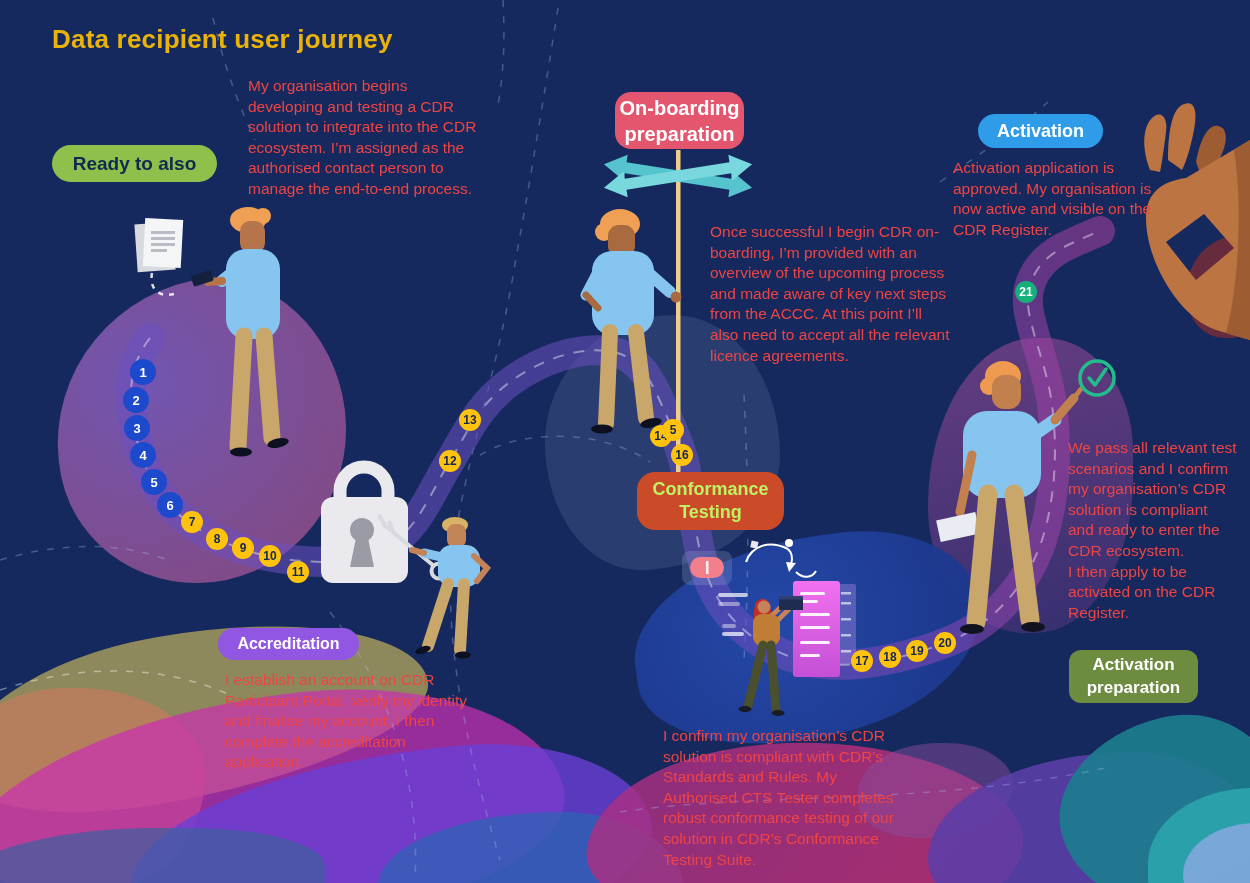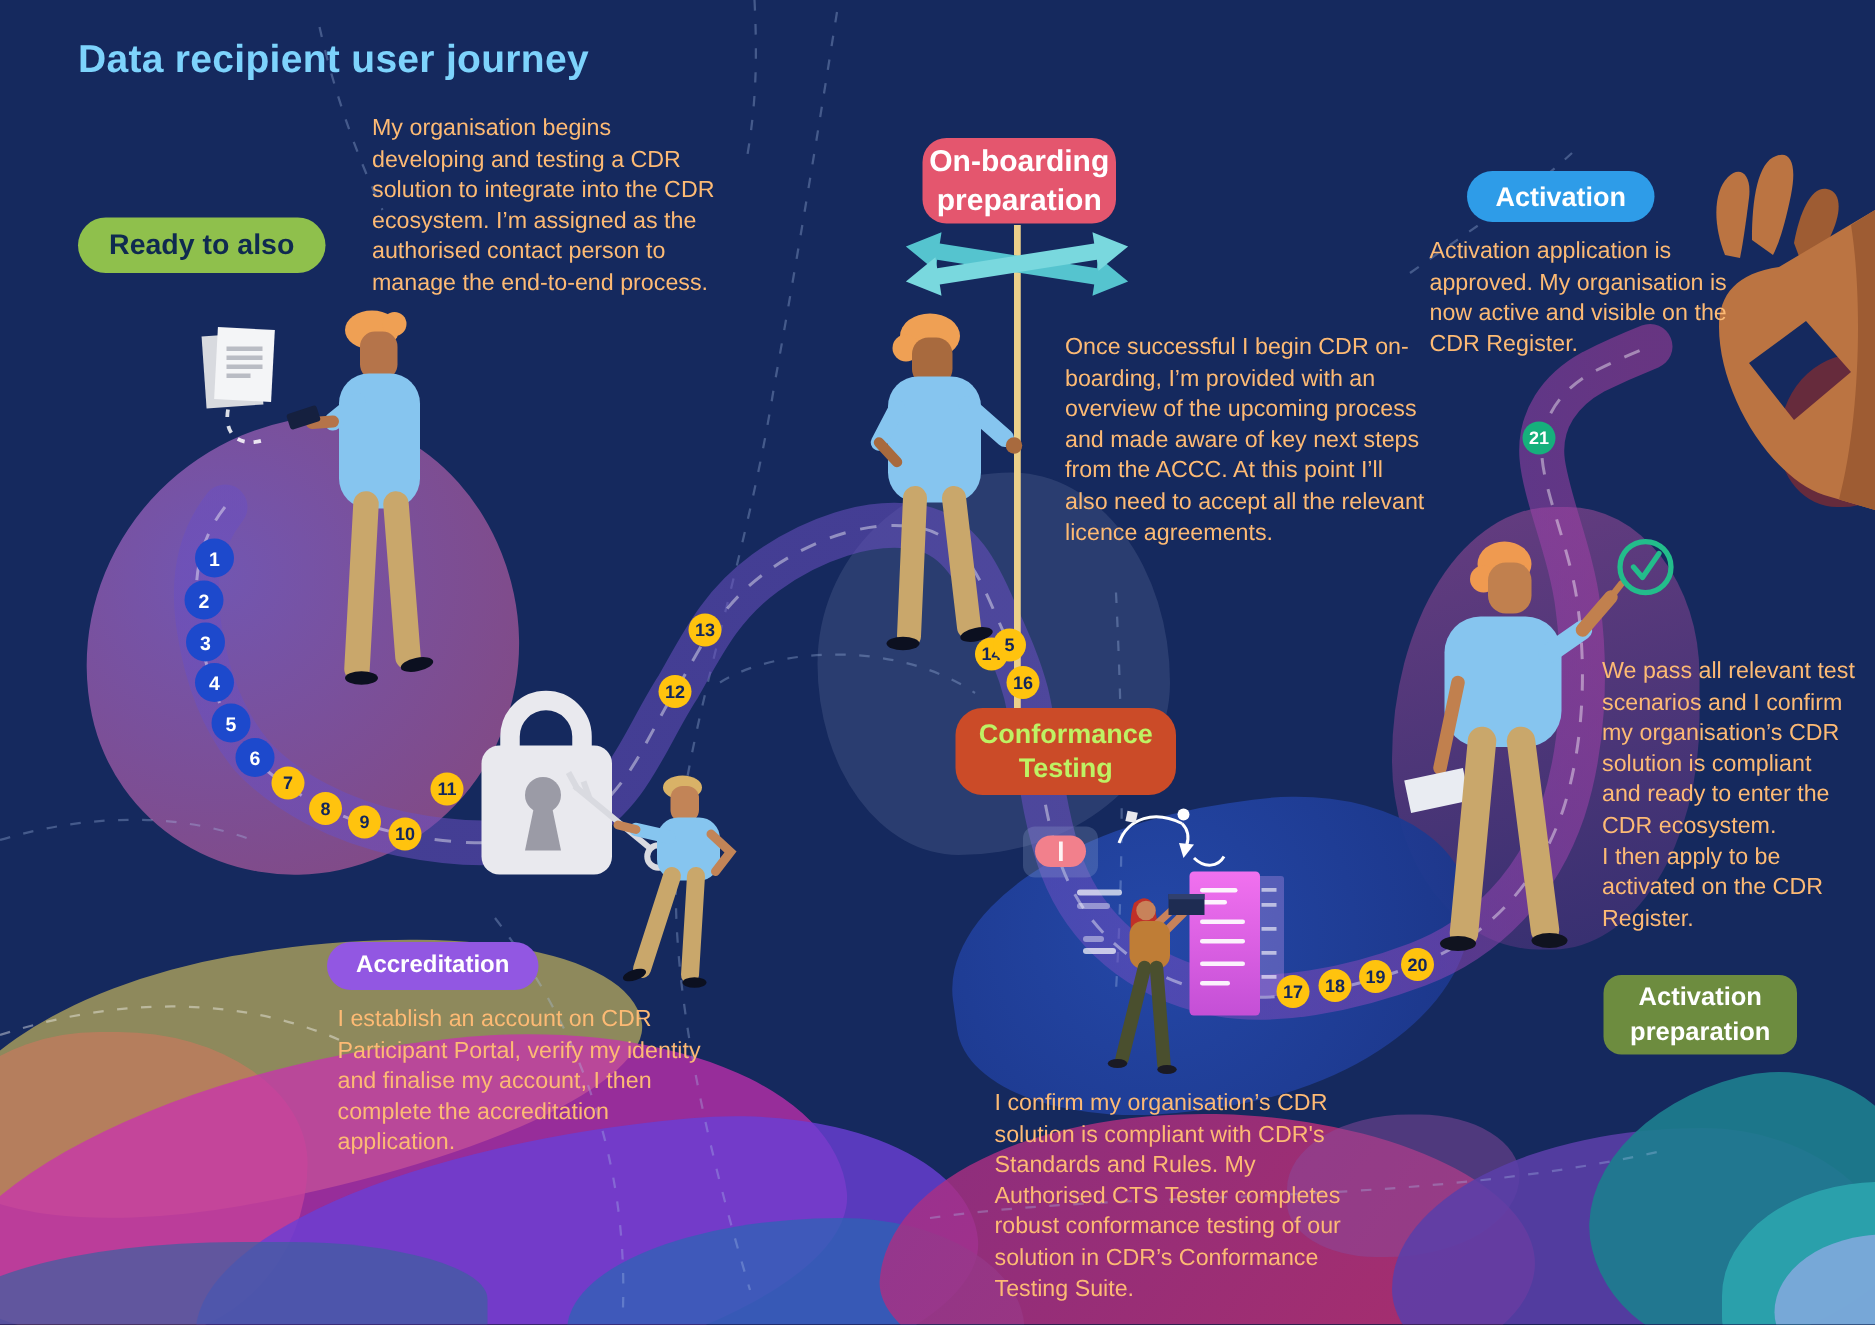--- a/index.html
+++ b/index.html
@@ -23,25 +23,25 @@
   .b12{left:1058px;top:718px;width:225px;height:175px;background:#1d7d8e;opacity:.92;border-radius:55% 45% 60% 40%/50% 55% 45% 50%;transform:rotate(-14deg);}
   .b13{left:1148px;top:788px;width:185px;height:145px;background:#2ba4ae;opacity:.92;border-radius:60% 40% 55% 45%/55% 45% 60% 40%;}
   .b14{left:1183px;top:823px;width:135px;height:95px;background:#7fa9dc;opacity:.9;border-radius:60% 40% 50% 50%;}
   .b15{left:858px;top:743px;width:155px;height:95px;background:#8a4a9c;opacity:.5;border-radius:55% 45% 60% 40%;}
   .b16{left:1186px;top:236px;width:90px;height:102px;background:#6e2b3a;opacity:.92;border-radius:60% 40% 55% 45%;}
   .b17{left:-40px;top:828px;width:365px;height:105px;background:#3f5fa0;opacity:.72;border-radius:60% 40% 50% 50%;}
 
   svg.scene{position:absolute;left:0;top:0;pointer-events:none;}
 
   .page-title{
-    position:absolute;left:52px;top:24px;color:#7dd3fc;
+    position:absolute;left:52px;top:24px;color:#eab308;
     font-size:26px;font-weight:bold;letter-spacing:.2px;
   }
   .journey-text{
-    position:absolute;color:#fdba74;font-size:15.5px;line-height:1.33;
+    position:absolute;color:#ef4444;font-size:15.5px;line-height:1.33;
     white-space:pre-line;
   }
   #text-ready{left:248px;top:76px;width:255px;}
   #text-accreditation{left:225px;top:670px;width:245px;}
   #text-onboarding{left:710px;top:222px;width:255px;}
   #text-conformance{left:663px;top:726px;width:245px;}
   #text-activation-prep{left:1068px;top:438px;width:185px;}
   #text-activation{left:953px;top:158px;width:220px;}
 
   .badge{
@@ -278,21 +278,21 @@
       <div class="step-dot blue" style="left: 143px; top: 372px;">1</div>
       <div class="step-dot blue" style="left: 136px; top: 400px;">2</div>
       <div class="step-dot blue" style="left: 137px; top: 428px;">3</div>
       <div class="step-dot blue" style="left: 143px; top: 455px;">4</div>
       <div class="step-dot blue" style="left: 154px; top: 482px;">5</div>
       <div class="step-dot blue" style="left: 170px; top: 505px;">6</div>
       <div class="step-dot yellow" style="left: 192px; top: 522px;">7</div>
       <div class="step-dot yellow" style="left: 217px; top: 539px;">8</div>
       <div class="step-dot yellow" style="left: 243px; top: 548px;">9</div>
       <div class="step-dot yellow" style="left: 270px; top: 556px;">10</div>
-      <div class="step-dot yellow" style="left: 298px; top: 526px;">11</div>
+      <div class="step-dot yellow" style="left: 298px; top: 572px;">11</div>
       <div class="step-dot yellow" style="left: 450px; top: 461px;">12</div>
       <div class="step-dot yellow" style="left: 470px; top: 420px;">13</div>
       <div class="step-dot yellow" style="left: 661px; top: 408px; margin-top: 28px;">14</div>
       <div class="step-dot yellow" style="left: 673px; top: 430px;">5</div>
       <div class="step-dot yellow" style="left: 682px; top: 455px;">16</div>
       <div class="step-dot yellow" style="left: 862px; top: 661px;">17</div>
       <div class="step-dot yellow" style="left: 890px; top: 657px;">18</div>
       <div class="step-dot yellow" style="left: 917px; top: 651px;">19</div>
       <div class="step-dot yellow" style="left: 945px; top: 643px;">20</div>
       <div class="step-dot green" style="left: 1026px; top: 292px;">21</div>

